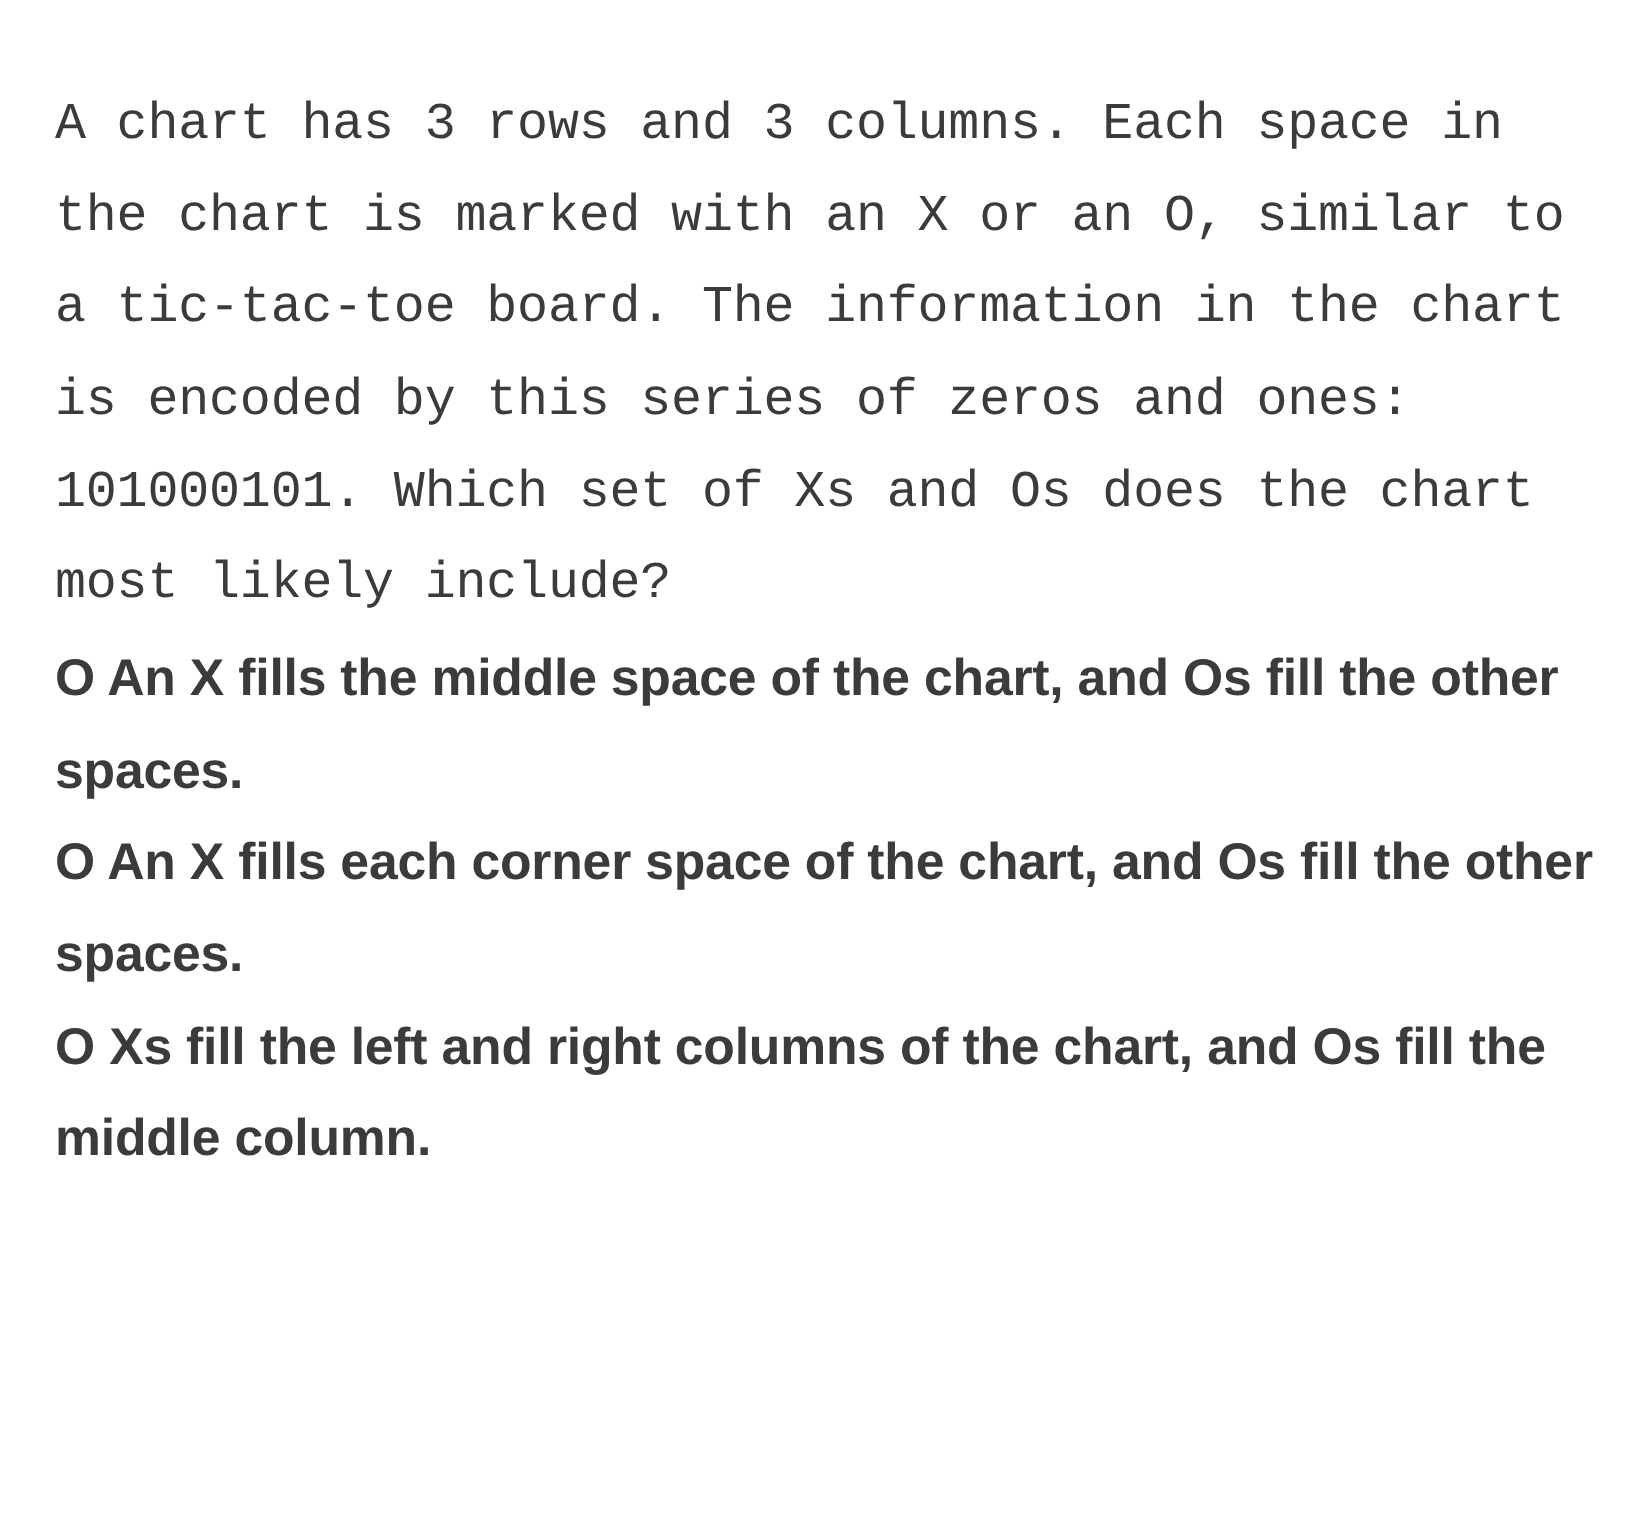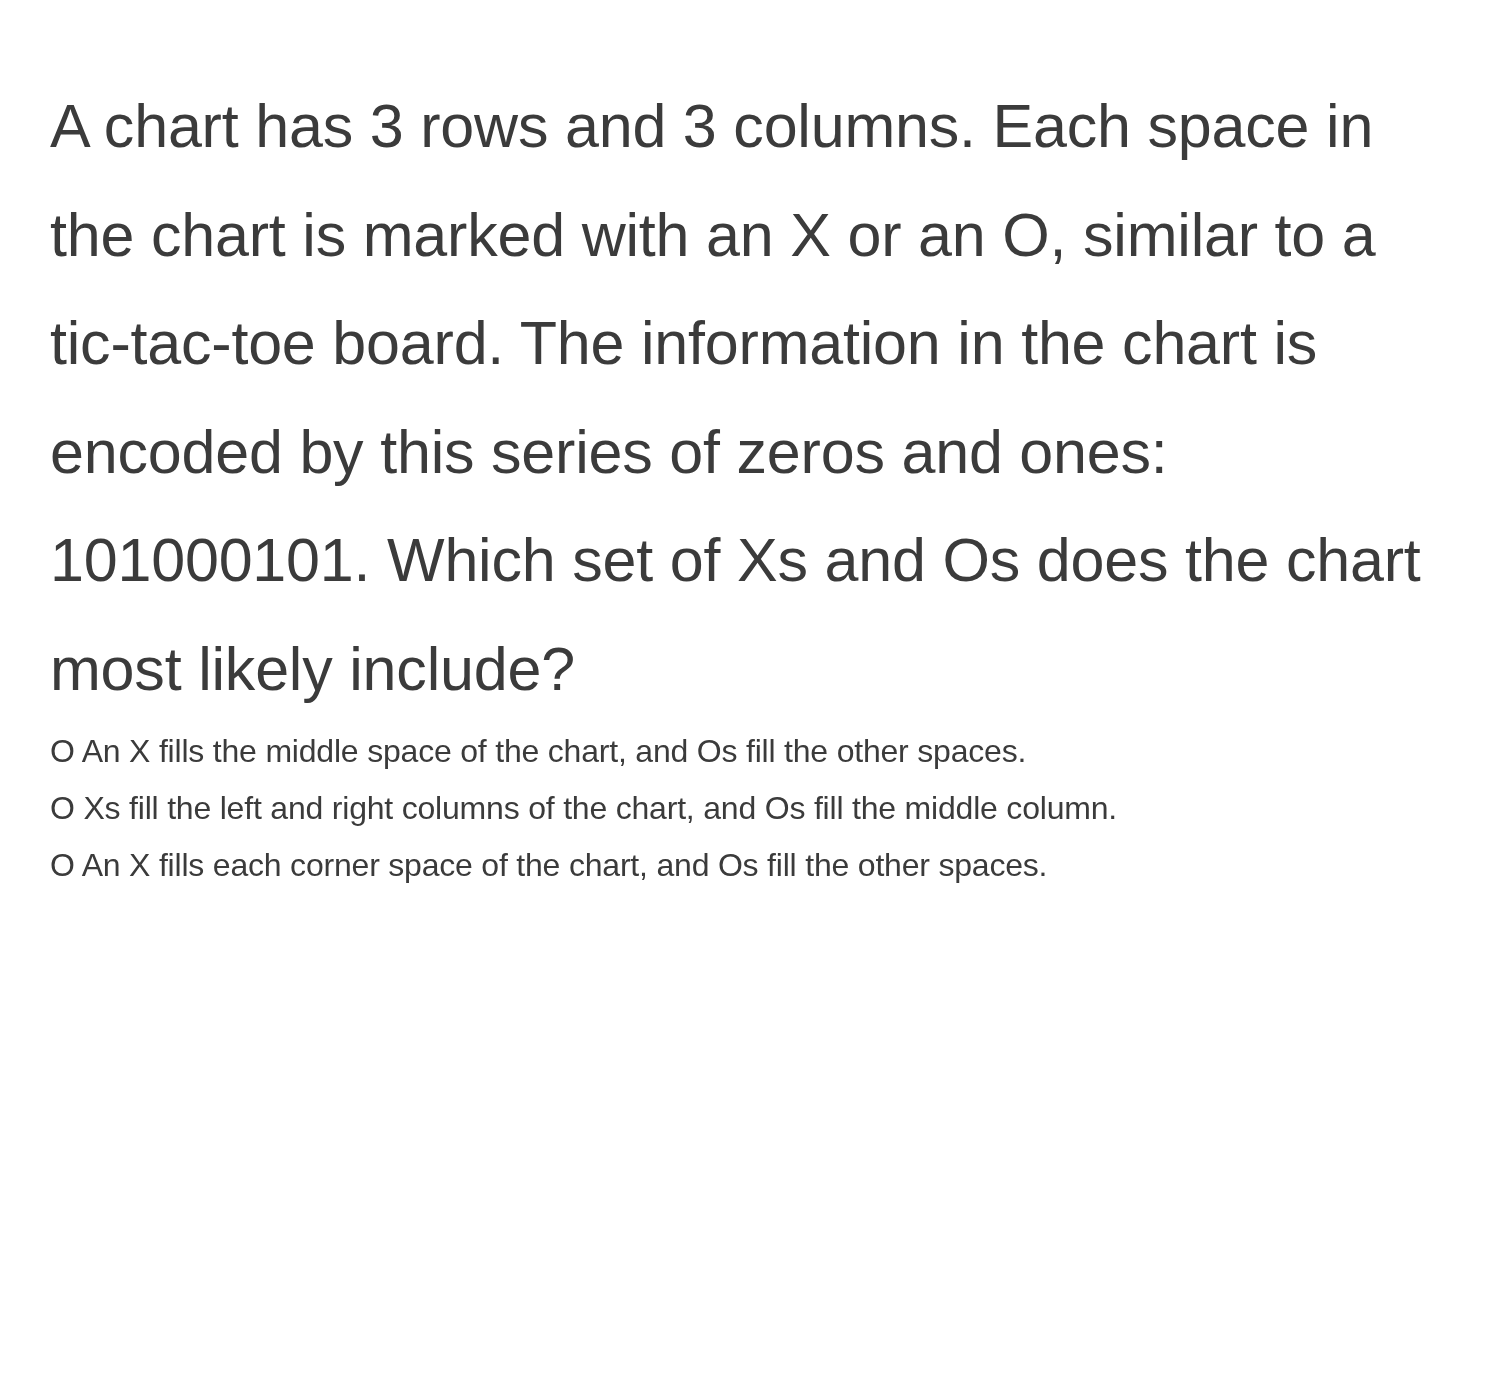--- a/index.html
+++ b/index.html
@@ -9,51 +9,52 @@
     }
     body {
       font-family: -apple-system, BlinkMacSystemFont, "Segoe UI", Helvetica, Arial, sans-serif;
       background: #ffffff;
       width: 1500px;
       height: 1392px;
       padding: 72px 50px 50px 50px;
       color: #3b3b3b;
     }
     .question-text {
-      font-size: 61px;
+      font-size: 47px;
       line-height: 1.78;
       font-weight: 400;
       letter-spacing: -0.2px;
       margin-bottom: 0;
+      font-family: Liberation Mono, monospace;
     }
     .options {
       margin-top: 0;
     }
     .option {
       display: block;
-      font-size: 32px;
+      font-size: 47px;
       line-height: 1.78;
-      font-weight: 400;
+      font-weight: 700;
       letter-spacing: -0.2px;
     }
     .option-marker {
       display: inline;
     }
   </style>
 </head>
 <body>
 
 <div class="question-text">A chart has 3 rows and 3 columns. Each space in the chart is marked with an X or an O, similar to a tic-tac-toe board. The information in the chart is encoded by this series of zeros and ones: 101000101. Which set of Xs and Os does the chart most likely include?</div>
 
 <div class="options">
   <div class="option">
     <span class="option-marker">O </span>
     <span>An X fills the middle space of the chart, and Os fill the other spaces.</span>
   </div>
   <div class="option">
     <span class="option-marker">O </span>
-    <span>Xs fill the left and right columns of the chart, and Os fill the middle column.</span>
+    <span>An X fills each corner space of the chart, and Os fill the other spaces.</span>
   </div>
   <div class="option">
     <span class="option-marker">O </span>
-    <span>An X fills each corner space of the chart, and Os fill the other spaces.</span>
+    <span>Xs fill the left and right columns of the chart, and Os fill the middle column.</span>
   </div>
 </div>
 
 </body></html>

